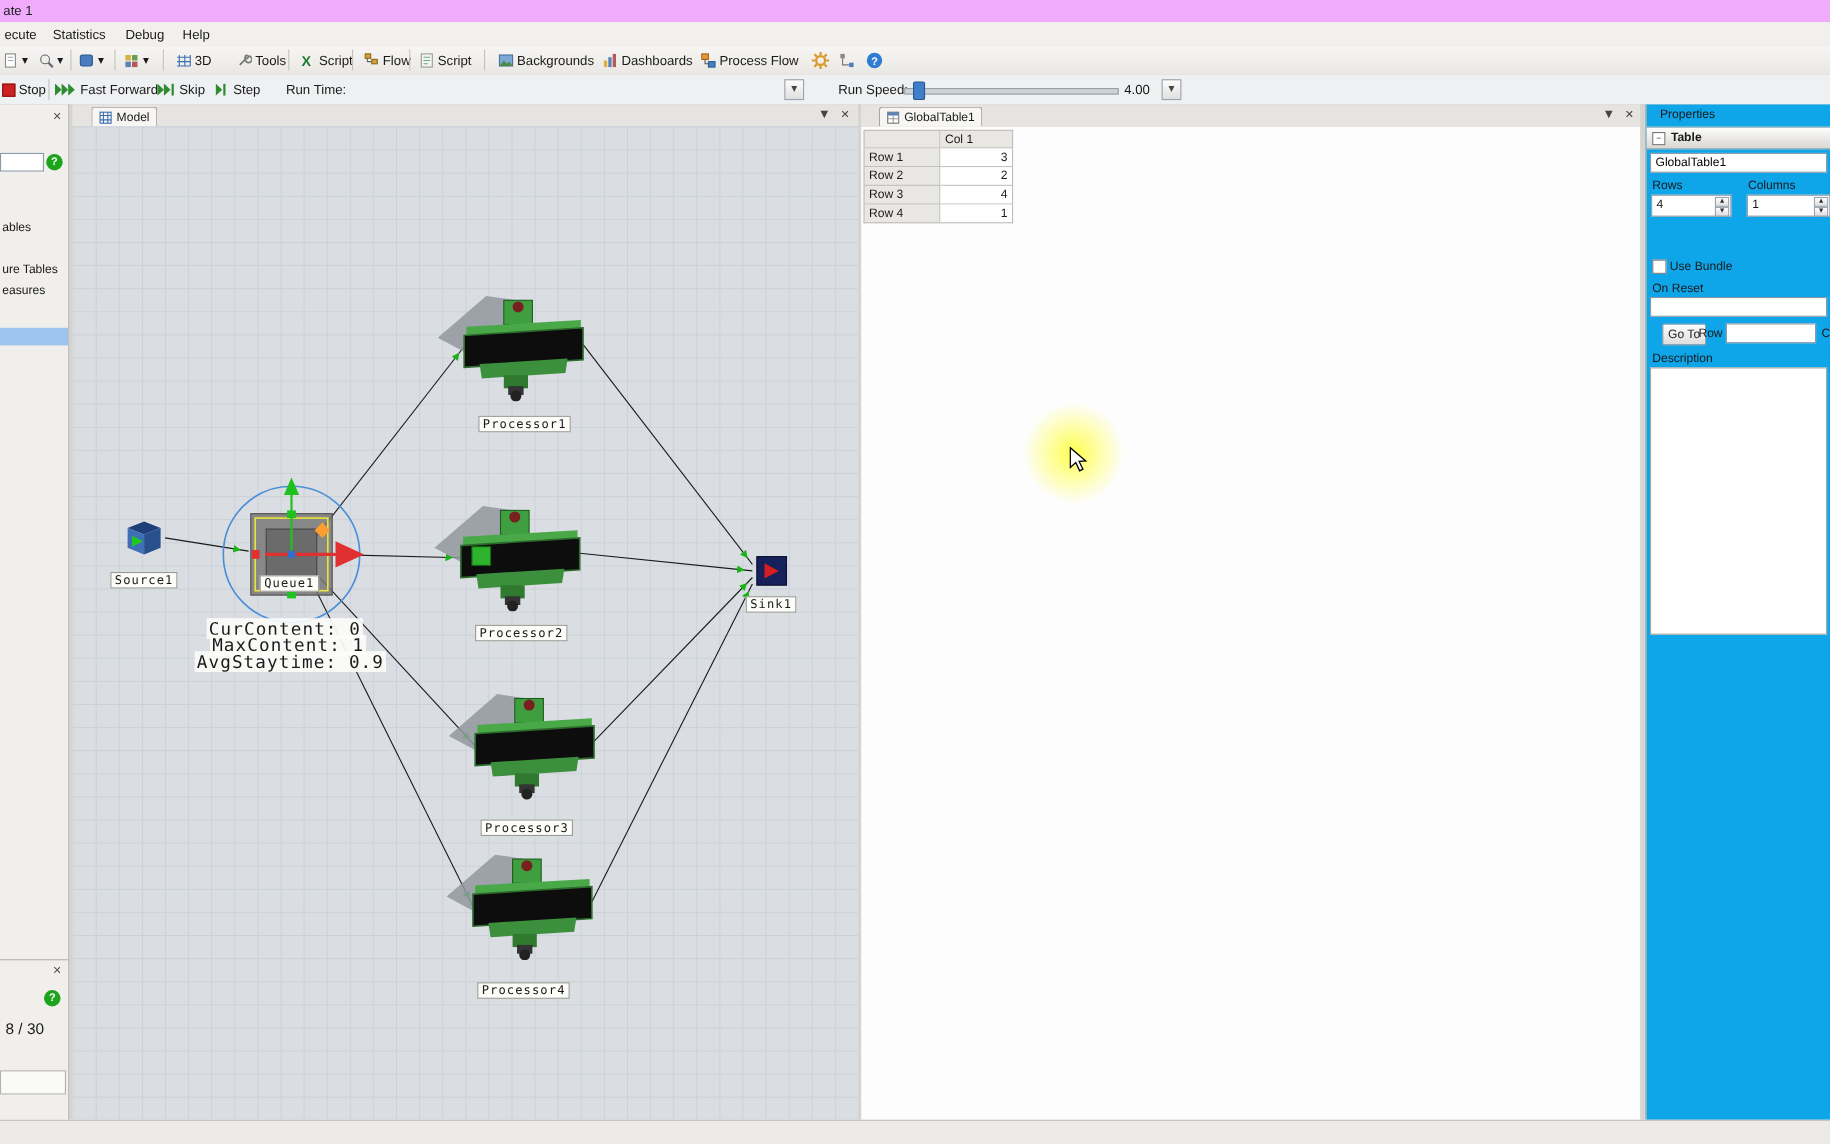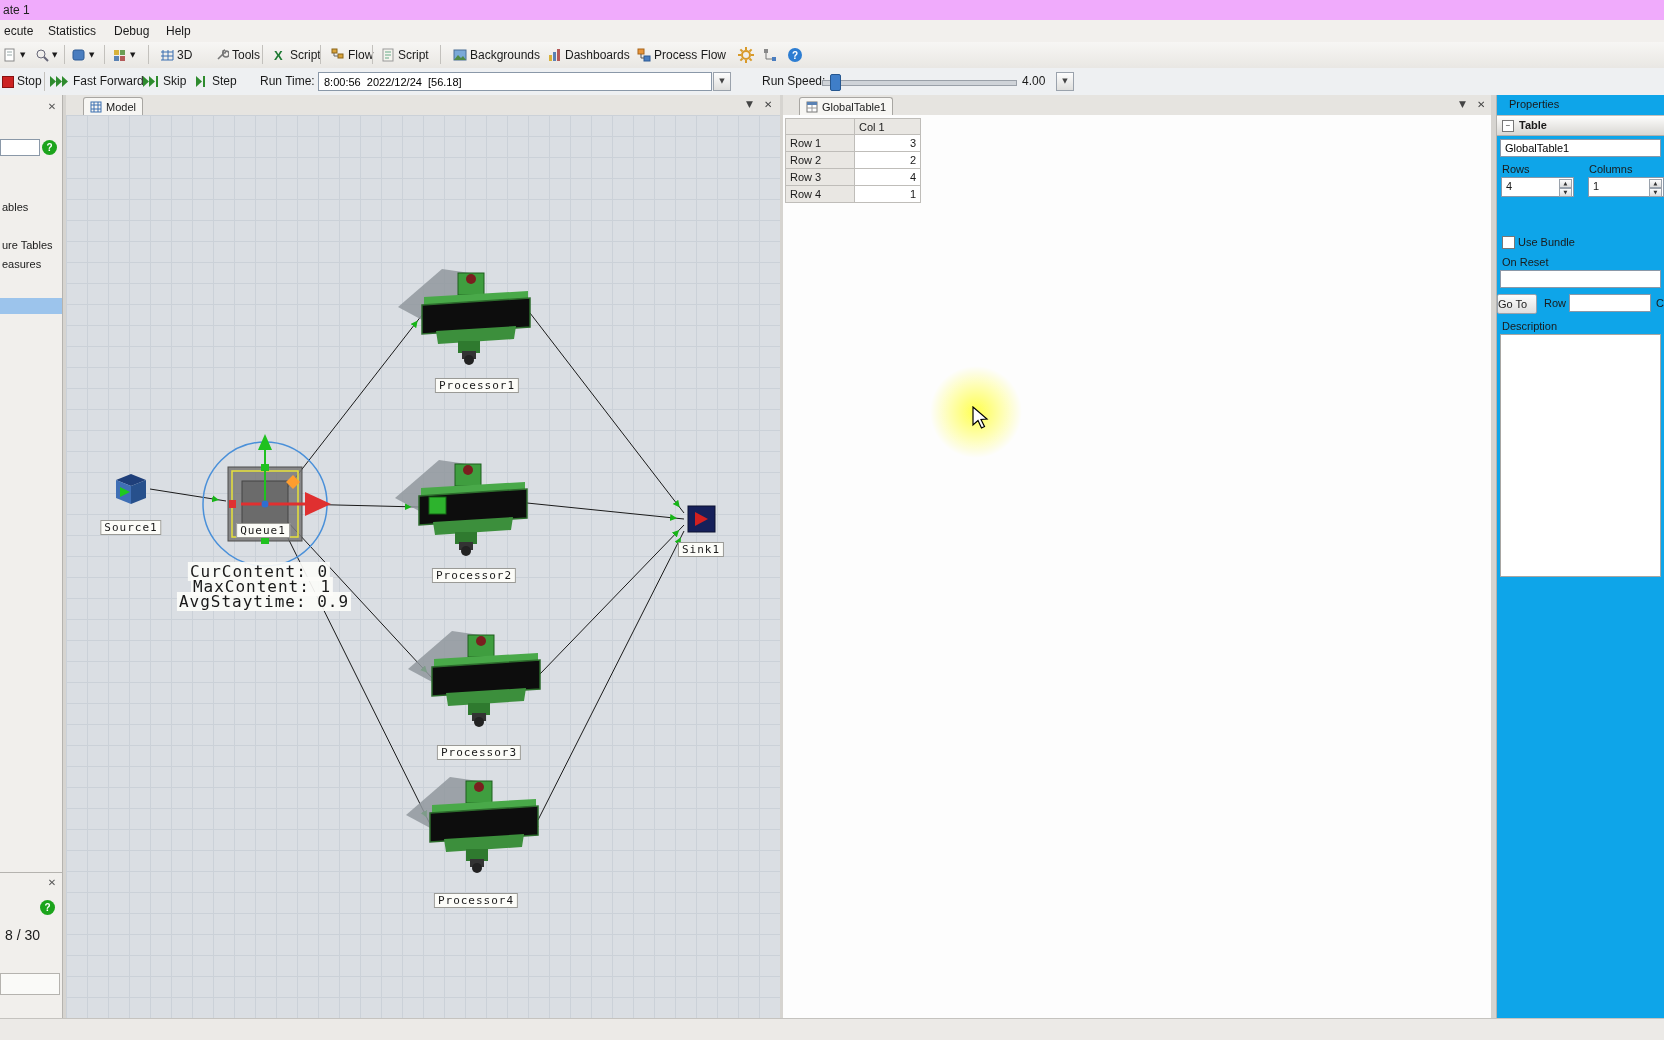--- a/index.html
+++ b/index.html
@@ -216,21 +216,20 @@
       <polygon points="6,0 12,5.5 6,11" fill="#2e8b2e"></polygon>
       <rect x="13" y="0" width="2" height="11" fill="#2e8b2e"></rect>
     </svg>
   <span class="rtext" style="left:163px">Skip</span>
   <svg class="abs" style="left:196px;top:8px" width="10" height="11">
       <polygon points="0,0 6,5.5 0,11" fill="#2e8b2e"></polygon>
       <rect x="7" y="0" width="2" height="11" fill="#2e8b2e"></rect>
     </svg>
   <span class="rtext" style="left:212px">Step</span>
   <span class="rtext" style="left:260px">Run Time:</span>
-  <input class="abs" style="left: 318px; top: 4px; width: 394px; height: 19px; padding-left: 5px;" value="8:00:56  2022/12/24  [56.18]">
   <div class="ddbtn" style="left:713px;top:4px;width:16px;height:17px;line-height:17px">▼</div>
   <span class="rtext" style="left:762px">Run Speed:</span>
   <div class="abs" style="left:822px;top:12px;width:193px;height:4px;background:#cfd3d8;border:1px solid #9aa0a8;"></div>
   <div class="abs" style="left:830px;top:6px;width:9px;height:15px;background:#3f7ec8;border:1px solid #26578f;border-radius:2px;"></div>
   <span class="rtext" style="left:1022px">4.00</span>
   <div class="ddbtn" style="left:1056px;top:4px;width:16px;height:17px;line-height:17px">▼</div>
 </div>
 
 <div class="abs workbg"></div>
 
@@ -446,21 +445,21 @@
     <span style="position:absolute;left:4px;top:2px;font-size:11px">1</span>
     <div class="spinner">
         <div>▲</div>
         <div>▼</div>
       </div>
   </div>
   <div class="abs" style="left:5px;top:141px;width:11px;height:11px;background:#fff;border:1px solid #777;"></div>
   <span class="plabel" style="left:21px;top:141px">Use Bundle</span>
   <span class="plabel" style="left:5px;top:161px">On Reset</span>
   <input class="abs" style="left: 3px; top: 175px; width: 161px; height: 18px;">
-  <div class="abs" style="left:0;top:199px;width:38px;height:18px;background:linear-gradient(#fdfdfd,#dedede);border:1px solid #9aa2ac;line-height:18px;font-size:11px;border-radius:2px;">
+  <div class="abs" style="left:14px;top:199px;width:38px;height:18px;background:linear-gradient(#fdfdfd,#dedede);border:1px solid #9aa2ac;text-align:center;line-height:18px;font-size:11px;border-radius:2px;">
     <span>Go To</span>
   </div>
   <span class="plabel" style="left:47px;top:202px">Row</span>
   <input class="abs" style="left: 72px; top: 199px; width: 82px; height: 18px;">
   <span class="plabel" style="left:159px;top:202px">C</span>
   <span class="plabel" style="left:5px;top:225px">Description</span>
   <textarea class="abs" style="left: 3px; top: 239px; width: 161px; height: 243px; resize: none; border: 1px solid rgb(168, 166, 162);"></textarea>
 </div>
 
 <div class="abs statusbar"></div>

